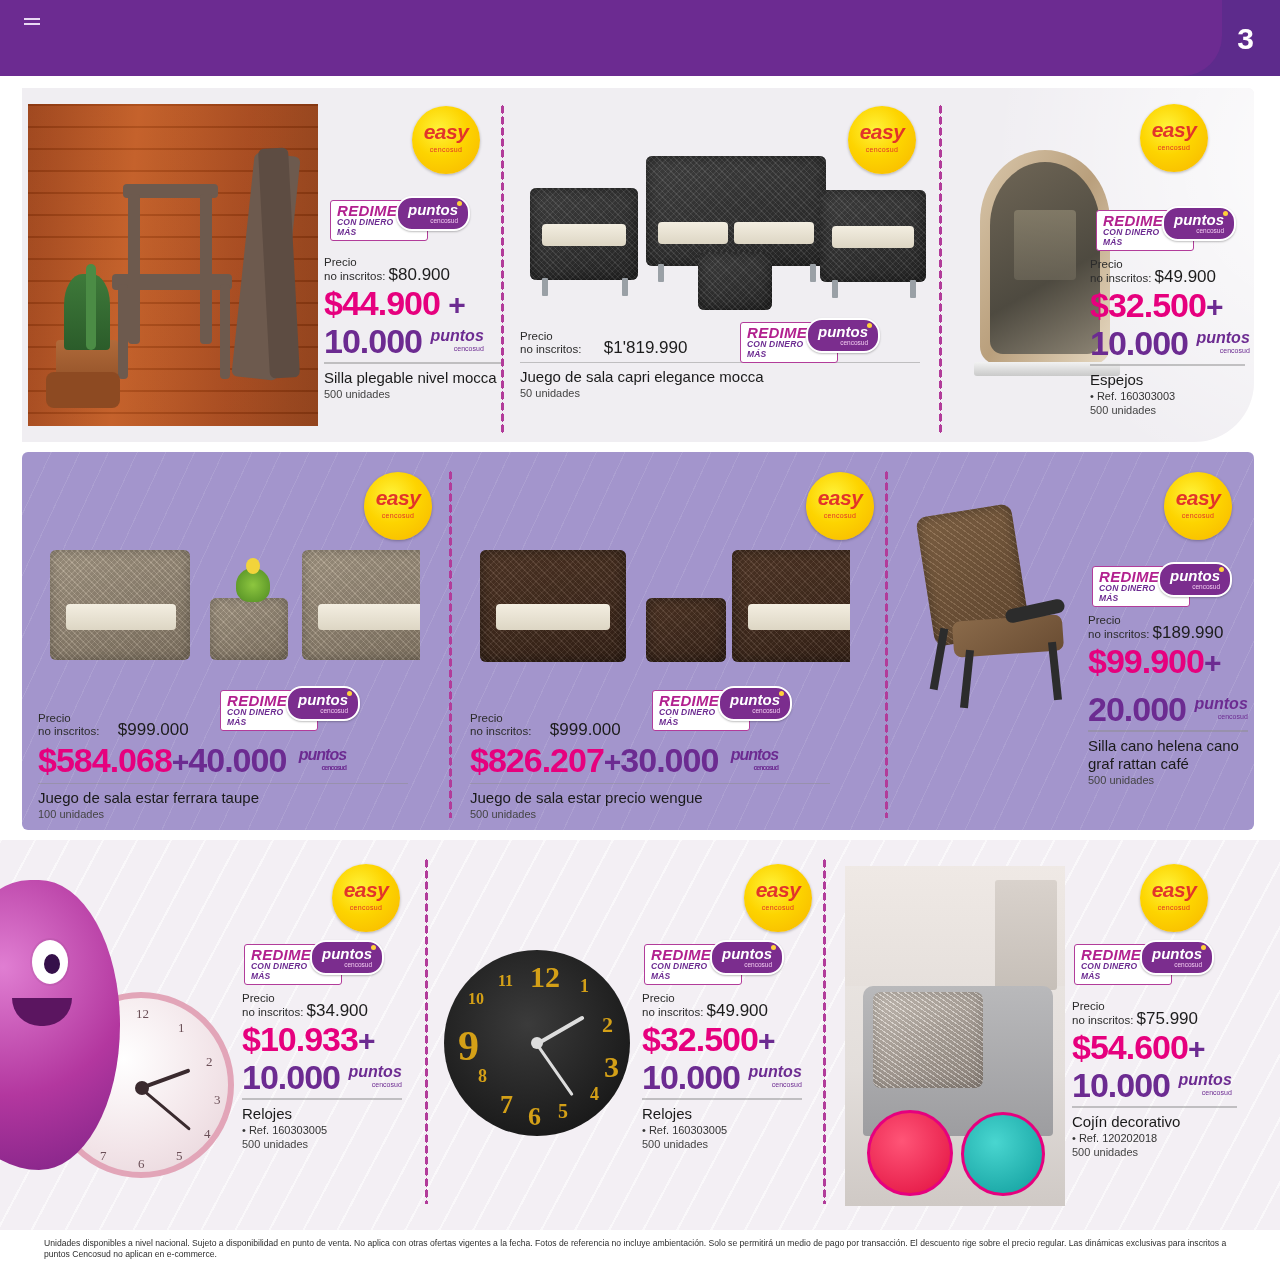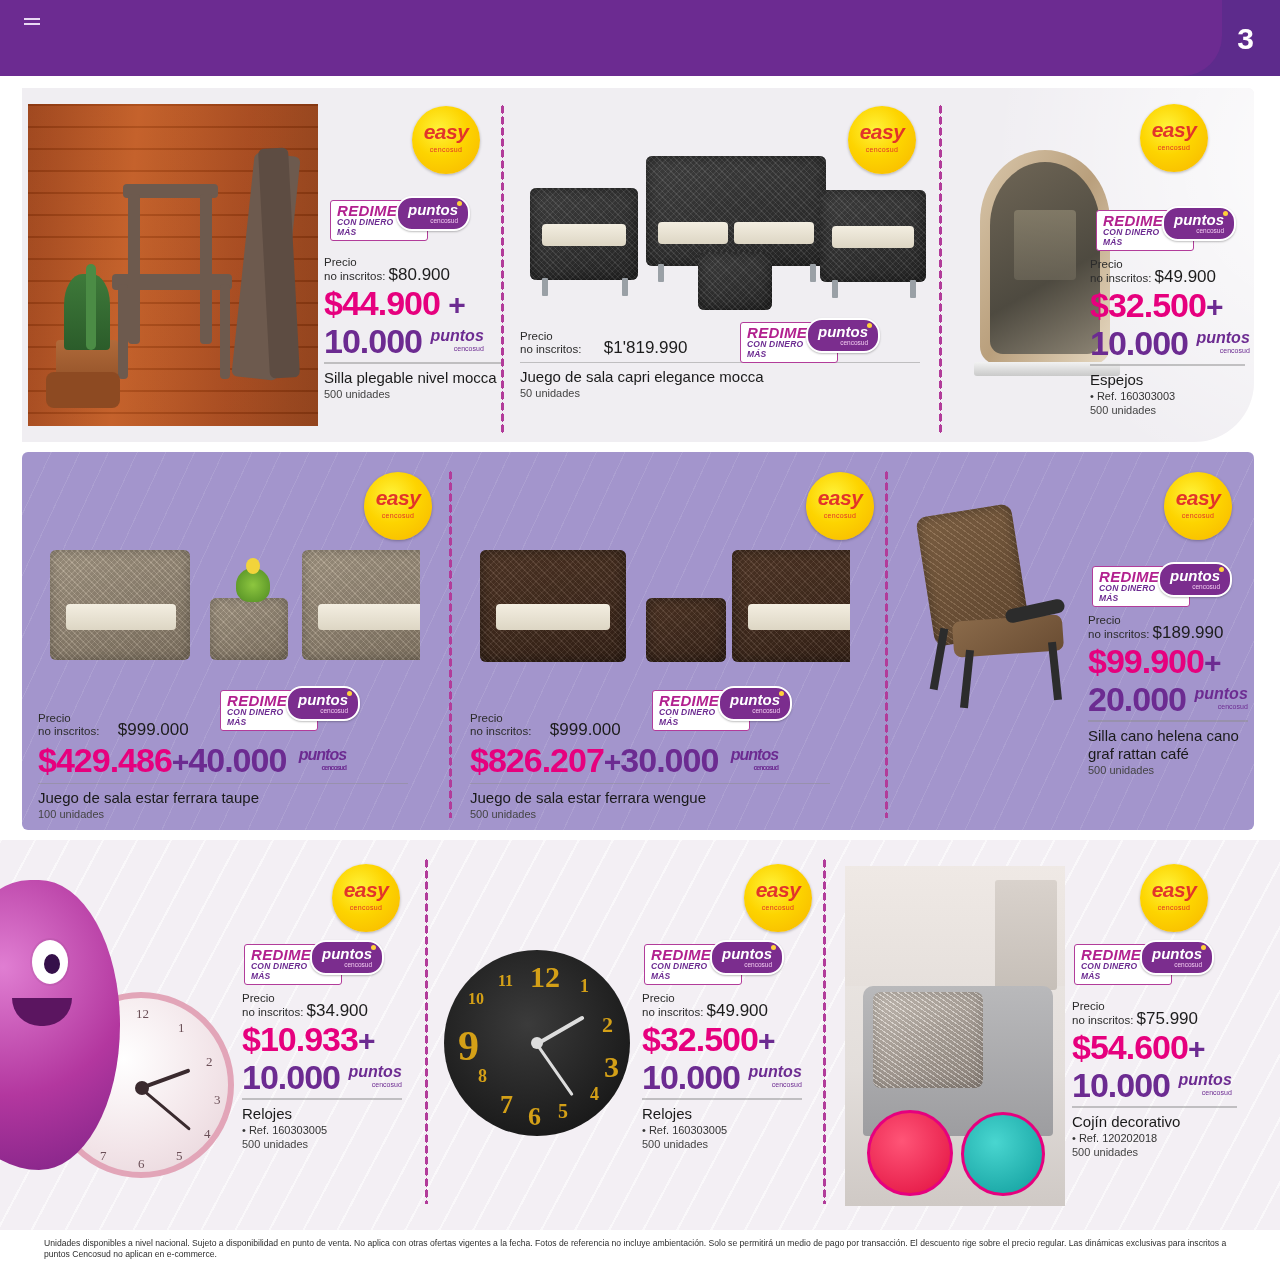--- a/index.html
+++ b/index.html
@@ -439,21 +439,21 @@
   </div>
 </div>
 
 <div class="content" style="position:absolute; left:38px; top:712px; width:400px;">
   <div class="pre-label" style="display:inline-block;">
     <span>Precio</span><br>
     <span>no inscritos:</span>
   </div>
   <span class="pre-price" style="margin-left:14px;">$999.000</span>
   <div class="big-price" style="margin-top:2px;">
-    <span>$429.486</span><span class="plus">+</span><span class="pts-num">40.000</span>
+    <span>$584.068</span><span class="plus">+</span><span class="pts-num">40.000</span>
     <span class="pts-word">
       <b>puntos</b>
       <i>cencosud</i>
     </span>
   </div>
   <div class="rule" style="width:370px;"></div>
   <div class="prod-name">Juego de sala estar ferrara taupe</div>
   <div class="prod-units">100 unidades</div>
 </div>
 
@@ -490,21 +490,21 @@
   </div>
   <span class="pre-price" style="margin-left:14px;">$999.000</span>
   <div class="big-price" style="margin-top:2px;">
     <span>$826.207</span><span class="plus">+</span><span class="pts-num">30.000</span>
     <span class="pts-word">
       <b>puntos</b>
       <i>cencosud</i>
     </span>
   </div>
   <div class="rule" style="width:360px;"></div>
-  <div class="prod-name">Juego de sala estar ferrara wengue</div>
+  <div class="prod-name">Juego de sala estar precio wengue</div>
   <div class="prod-units">500 unidades</div>
 </div>
 
 <div class="vdots" style="left:884px; top:470px; height:348px;"></div>
 
 <div class="ph" style="left:905px; top:500px; width:190px; height:220px;">
   <div style="position:absolute; left:20px; top:10px; width:96px; height:130px; background:linear-gradient(150deg,#8a6a4a,#6a4d33); border-radius:10px; transform:rotate(-9deg);
               box-shadow: inset 0 0 12px rgba(0,0,0,.4);"></div>
   <div style="position:absolute; left:20px; top:10px; width:96px; height:130px; transform:rotate(-9deg); border-radius:10px;
               background: repeating-linear-gradient(45deg, rgba(255,255,255,.09) 0 1px, rgba(0,0,0,.12) 1px 5px);"></div>
@@ -533,21 +533,21 @@
 
 <div class="content" style="position:absolute; left:1088px; top:614px; width:175px;">
   <div class="pre-label">
     <span>Precio</span><br>
     <span>no inscritos:</span>
     <span class="pre-price">$189.990</span>
   </div>
   <div class="big-price" style="margin-top:4px;">
     <span>$99.900</span><span class="plus">+</span>
   </div>
-  <div style="margin-top:2px;">
+  <div style="margin-top:12px;">
     <span class="pts-num">20.000</span>
     <span class="pts-word">
       <b>puntos</b>
       <i>cencosud</i>
     </span>
   </div>
   <div class="rule" style="width:160px;"></div>
   <div class="prod-name">Silla cano helena cano graf rattan café</div>
   <div class="prod-units">500 unidades</div>
 </div>

